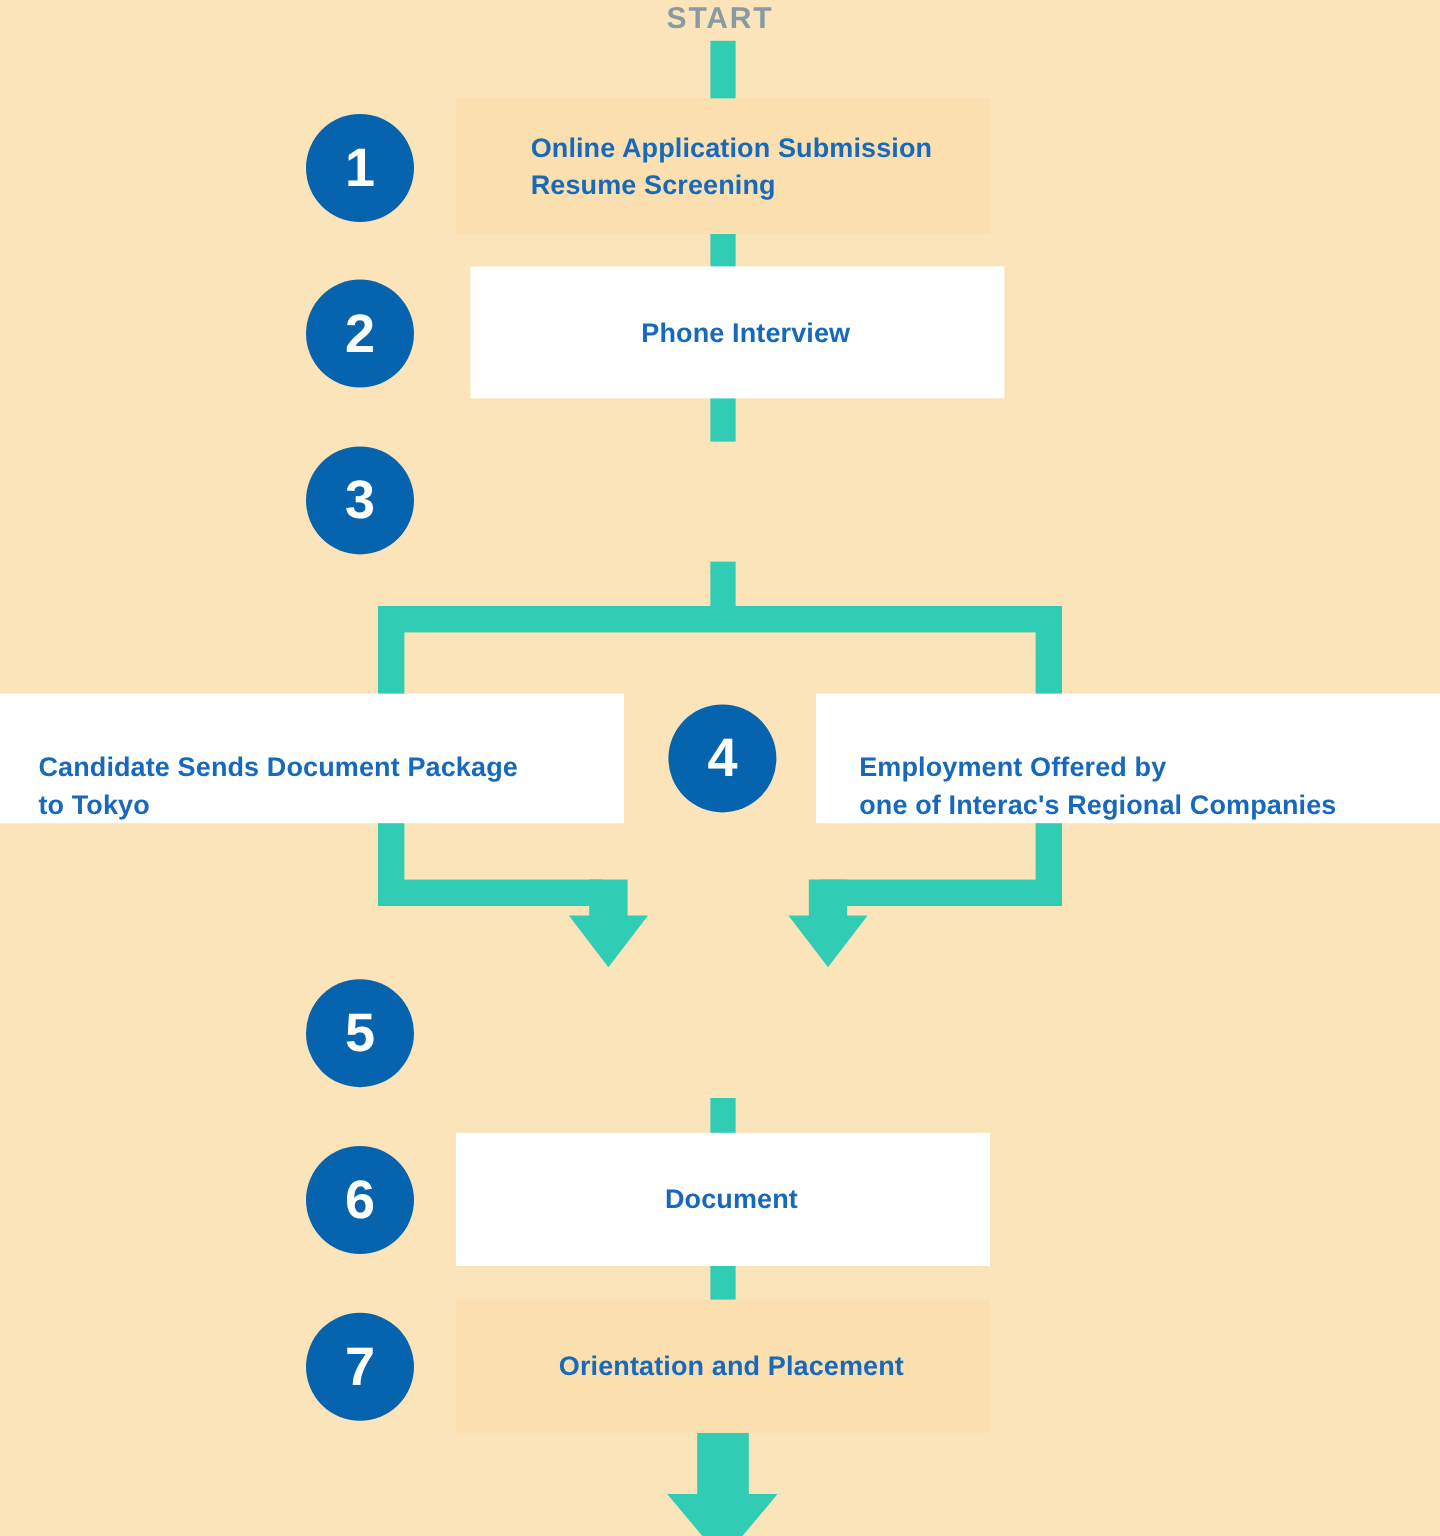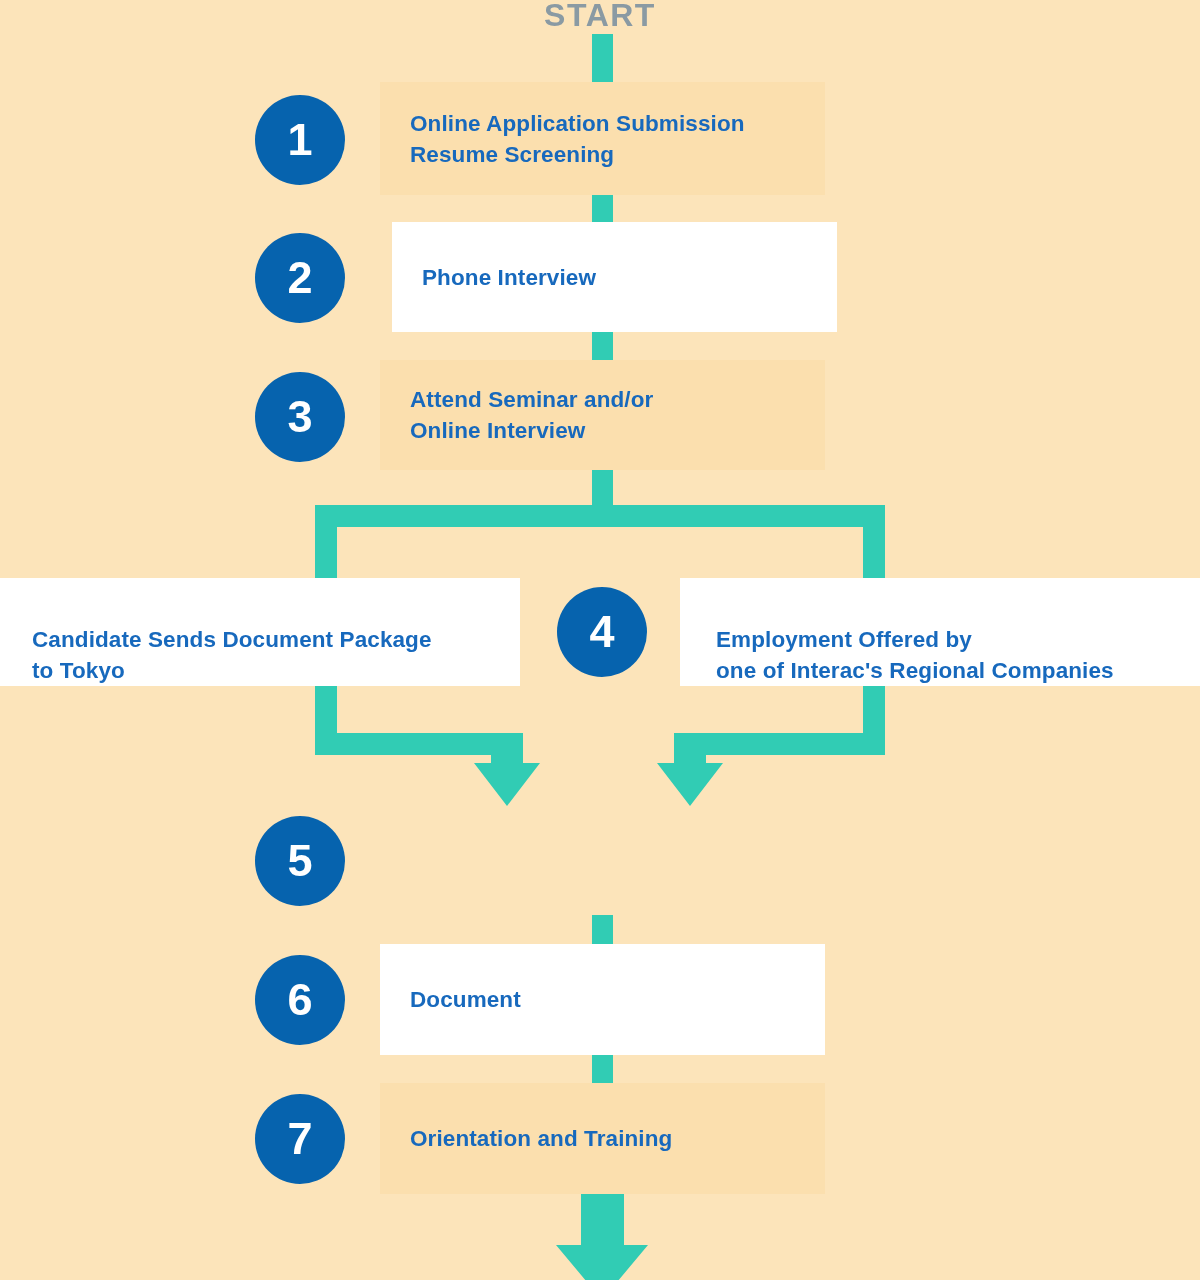--- a/index.html
+++ b/index.html
@@ -25,35 +25,36 @@
     width: 1200px;
     height: 1280px;
   }
   
   .start-label {
     position: absolute;
     left: 0;
     width: 1200px;
     top: 0px;
     text-align: center;
-    font-size: 32px;
+    font-size: 25px;
     font-weight: bold;
     letter-spacing: 1.5px;
     color: #8a9aa3;
     line-height: 30px;
   }
   
   .step-box {
     position: absolute;
     box-sizing: border-box;
     display: flex;
     flex-direction: column;
     justify-content: center;
     padding-left: 30px;
     padding-right: 16px;
+    align-items: center;
   }
   .step-box.tinted { background: #fbdfae; }
   .step-box.plain  { background: #ffffff; }
   .step-text {
     color: #1769bd;
     font-size: 22.5px;
     font-weight: bold;
     line-height: 31px;
     letter-spacing: 0.1px;
     white-space: pre-line;
@@ -140,24 +141,20 @@
   <div class="step-circle" style="left:255px; top:233px;">
     <span>2</span>
   </div>
   <div class="step-box plain" style="left:380px; top:222px; width:445px; height:110px;margin-left:12px;">
     <div class="step-text">Phone Interview</div>
   </div>
 
   <div class="step-circle" style="left:255px; top:372px;">
     <span>3</span>
   </div>
-  <div class="step-box tinted" style="left:380px; top:360px; width:445px; height:110px;">
-    <div class="step-text">Attend Seminar and/or
-Online Interview</div>
-  </div>
 
   <div class="branch-box" id="branch-box-left" style="left:0px; top:578px; width:520px; height:108px;">
     <div class="step-text">Candidate Sends Document Package
 to Tokyo</div>
   </div>
 
   <div class="step-circle" style="left:557px; top:587px;">
     <span>4</span>
   </div>
 
@@ -174,16 +171,16 @@
     <span>6</span>
   </div>
   <div class="step-box plain" style="left:380px; top:944px; width:445px; height:111px;">
     <div class="step-text">Document</div>
   </div>
 
   <div class="step-circle" style="left:255px; top:1094px;">
     <span>7</span>
   </div>
   <div class="step-box tinted" style="left:380px; top:1083px; width:445px; height:111px;">
-    <div class="step-text">Orientation and Training</div>
+    <div class="step-text">Orientation and Placement</div>
   </div>
 
 </div>
 
 </body></html>

